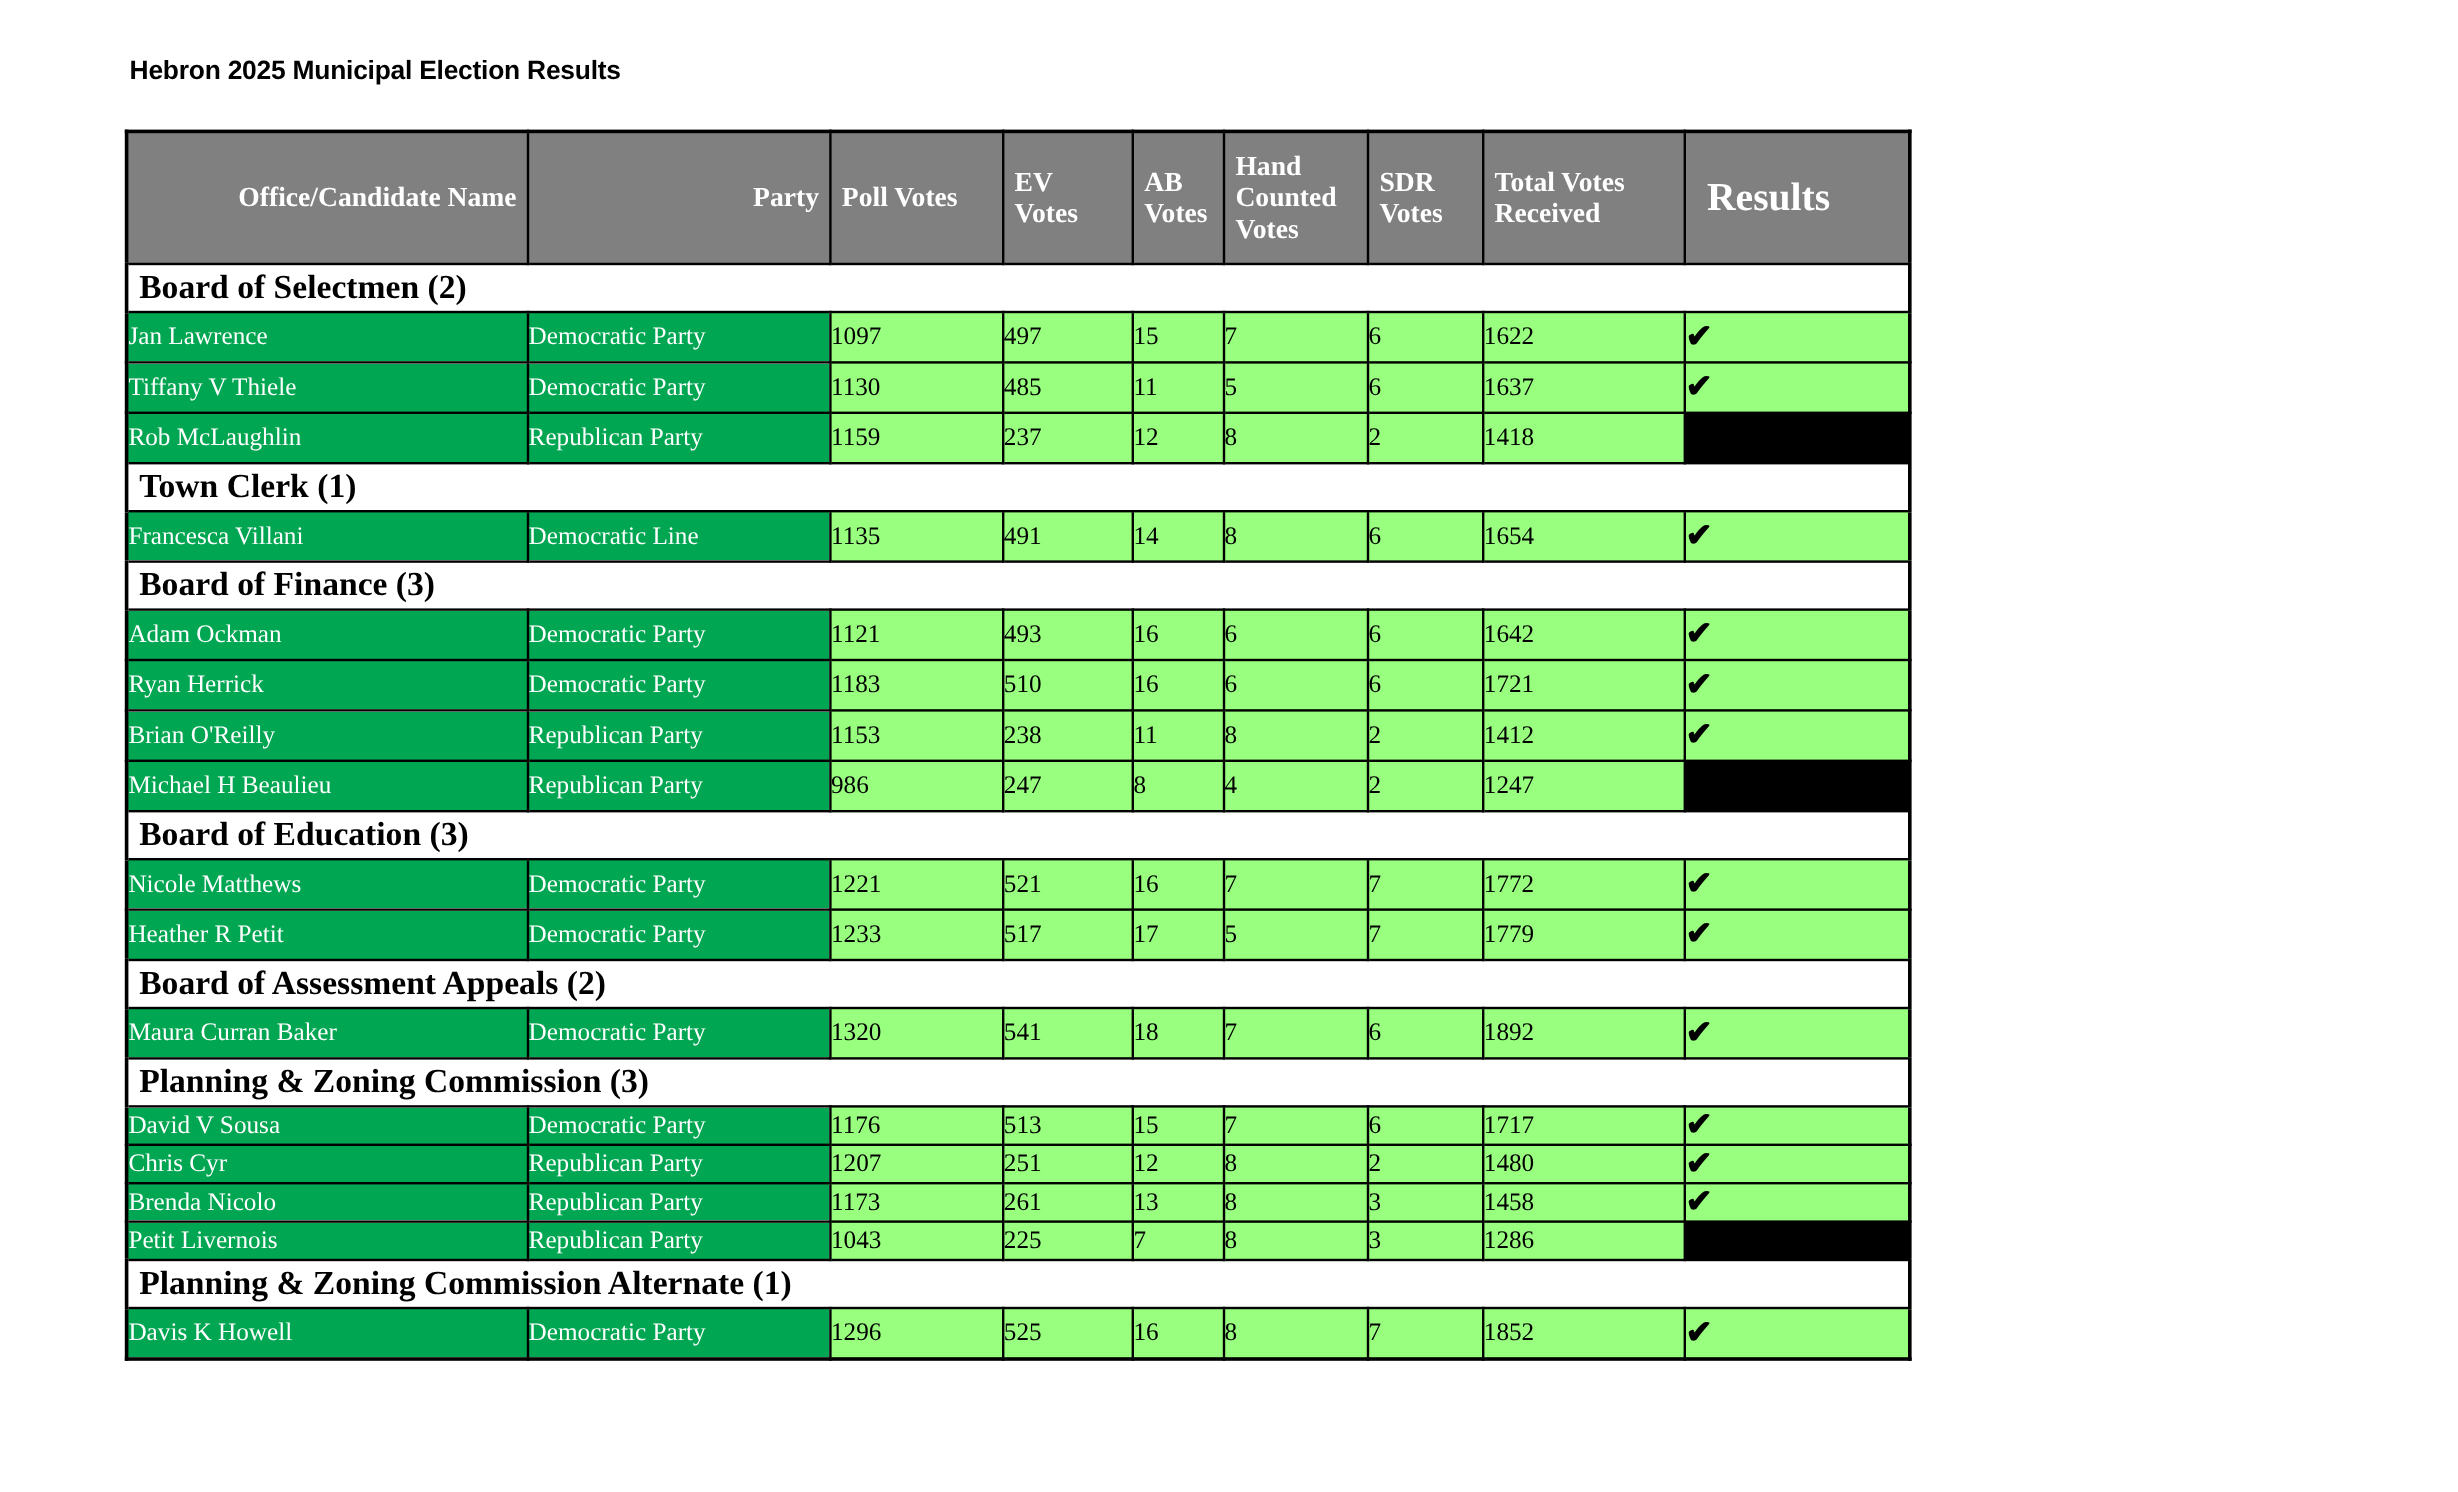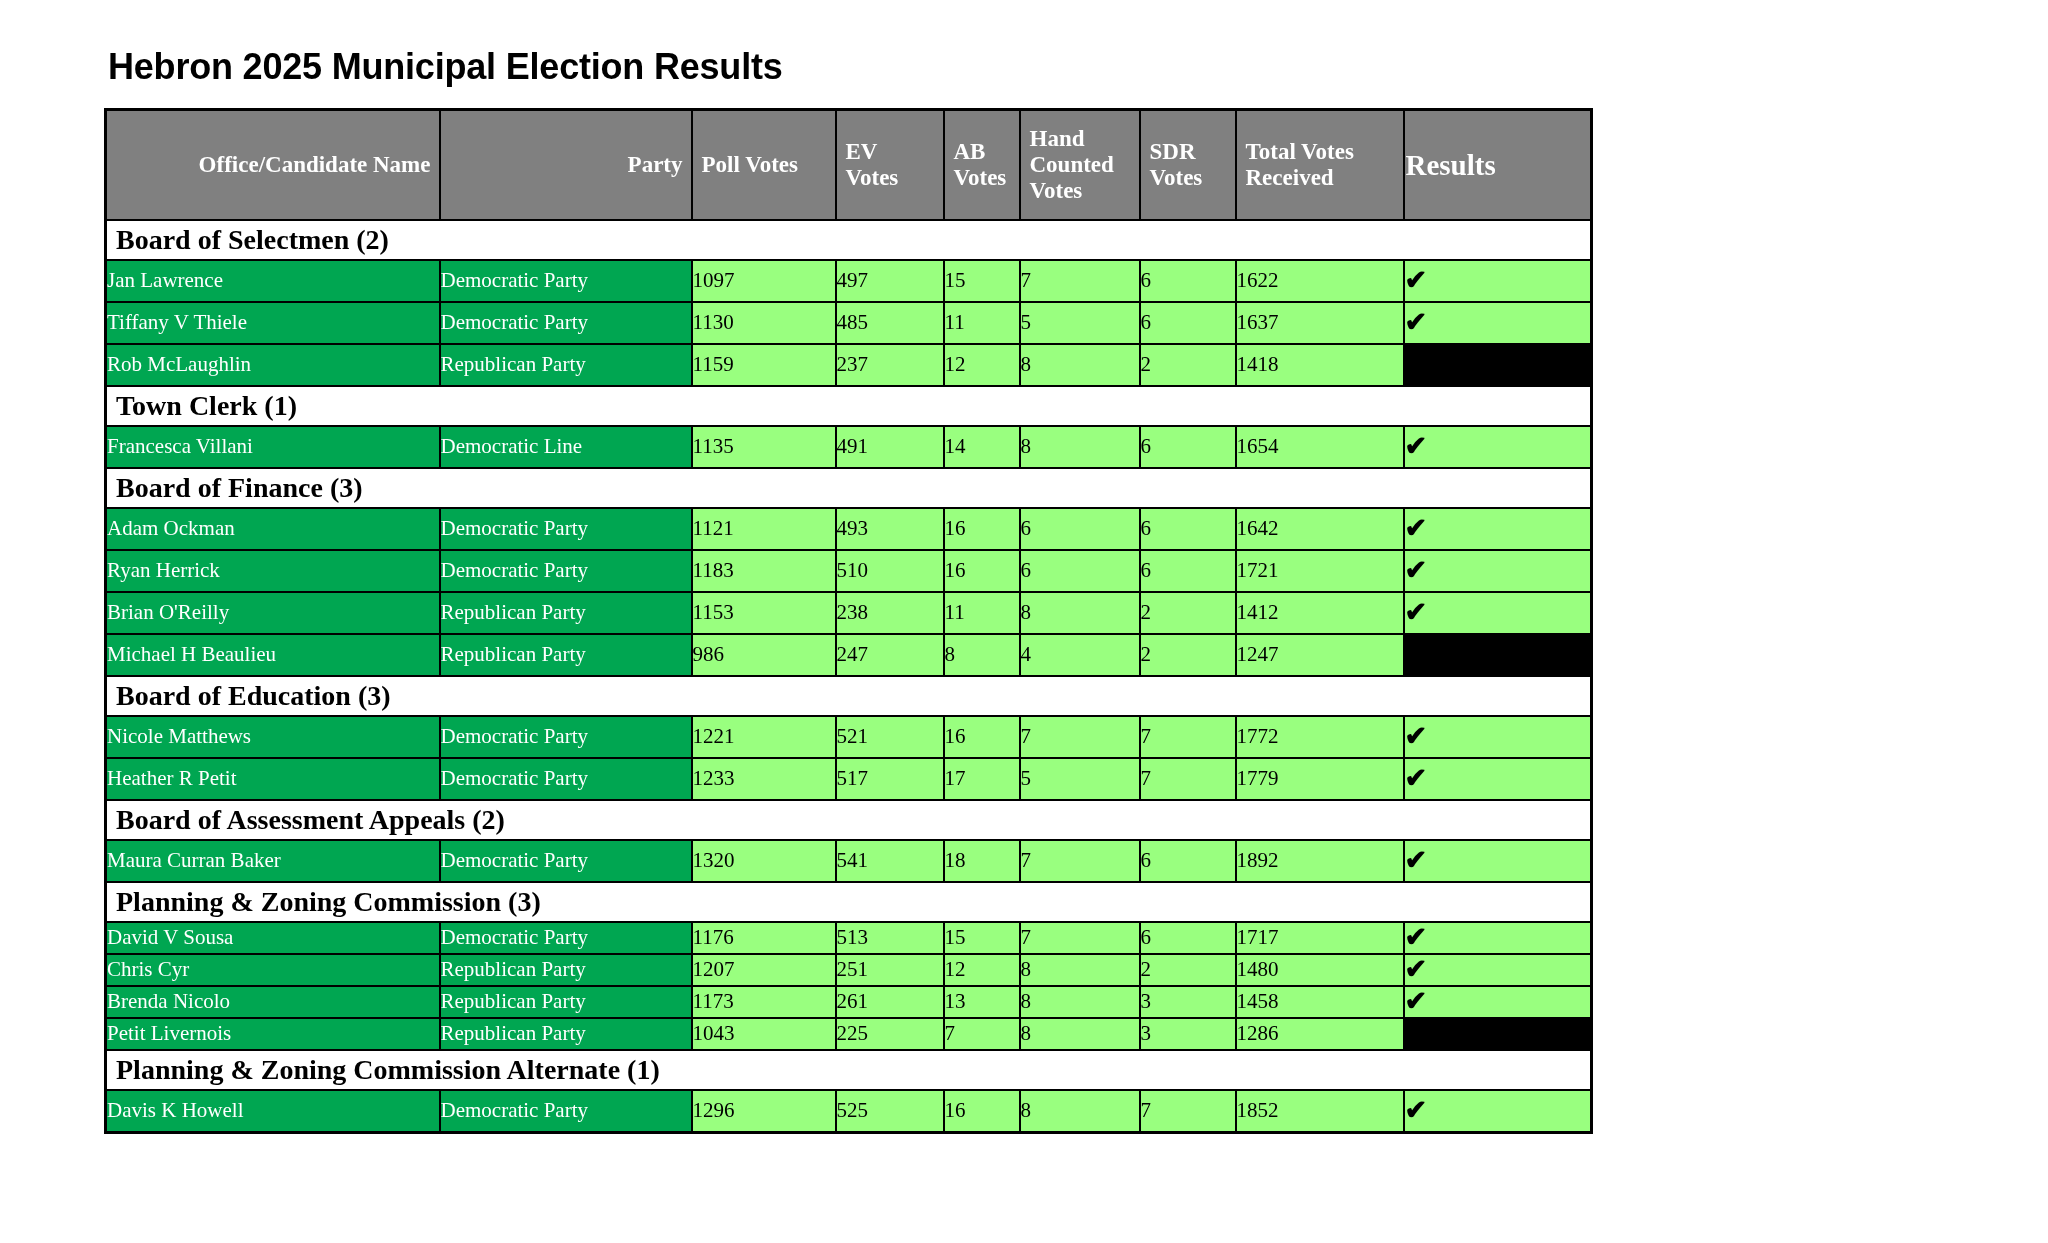--- a/index.html
+++ b/index.html
@@ -18,21 +18,21 @@
     width: 2048px;
     height: 1243px;
     background: #ffffff;
   }
   #title {
     position: absolute;
     left: 108px;
     top: 46px;
     font-family: "Liberation Sans", sans-serif;
     font-weight: bold;
-    font-size: 36px;
+    font-size: 22px;
     color: #000000;
     letter-spacing: -0.2px;
     white-space: nowrap;
   }
   #table-wrap {
     position: absolute;
     left: 104px;
     top: 108px;
     width: 1486px;
   }
@@ -66,22 +66,22 @@
     color: #ffffff;
     font-weight: bold;
     font-size: 23px;
     height: 100px;
     text-align: left;
     padding: 4px 8px 4px 9px;
     vertical-align: middle;
   }
   tr.head th.center { text-align: right; }
   tr.head th.big {
-    font-size: 29px;
-    padding-left: 1px;
+    font-size: 33px;
+    padding-left: 18px;
   }
 
   
   tr.section td {
     background: #ffffff;
     color: #000000;
     font-weight: bold;
     font-size: 28px;
     height: 38px;
     padding: 0 0 0 9px;

